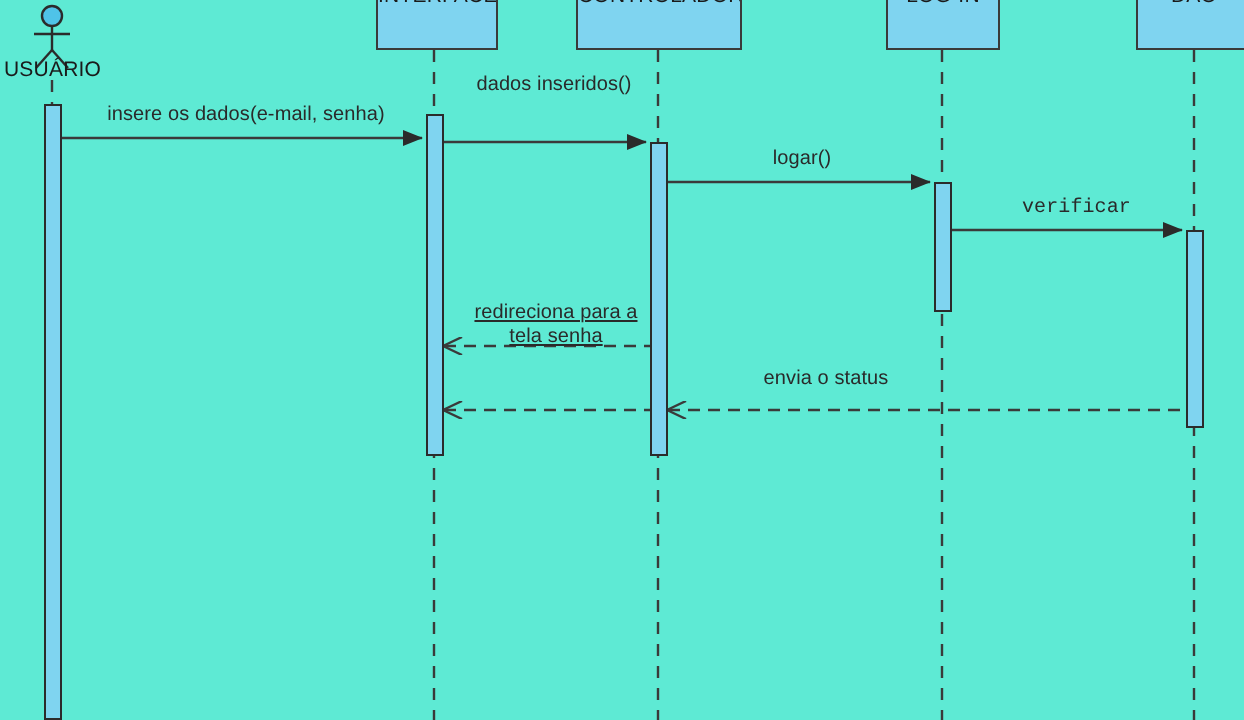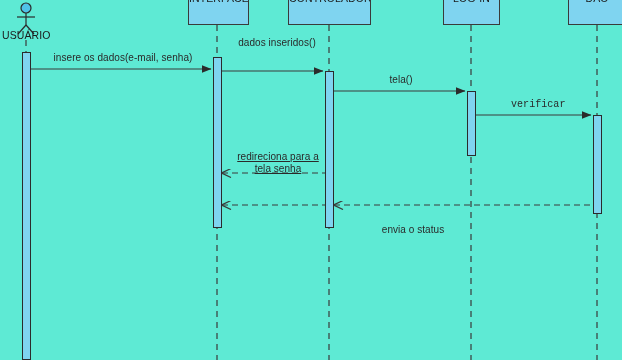--- a/index.html
+++ b/index.html
@@ -130,25 +130,25 @@
   <div class="activation" style="left:22px; top:52px; width:9px; height:308px;"></div>
   <div class="activation" style="left:213px; top:57px; width:9px; height:171px;"></div>
   <div class="activation" style="left:325px; top:71px; width:9px; height:157px;"></div>
   <div class="activation" style="left:467px; top:91px; width:9px; height:65px;"></div>
   <div class="activation" style="left:593px; top:115px; width:9px; height:99px;"></div>
 
   <div class="msg-label" style="left:43px; top:52px; width:160px;">insere os dados(e-mail, senha)</div>
 
   <div class="msg-label" style="left:232px; top:37px; width:90px;">dados inseridos()</div>
 
-  <div class="msg-label" style="left:379px; top:74px; width:44px;">tela()</div>
+  <div class="msg-label" style="left:379px; top:74px; width:44px;">logar()</div>
 
   <div class="msg-label" style="left:511px; top:99px; width:52px;font-family:Liberation Mono, monospace;">verificar</div>
 
   <div class="msg-label two-line" style="left:228px; top:151px; width:100px;text-decoration:underline;">
     <span>redireciona para a</span><br>
     <span>tela senha</span>
   </div>
 
-  <div class="msg-label" style="left:373px; top:184px; width:80px;margin-top:40px;">envia o status</div>
+  <div class="msg-label" style="left:373px; top:184px; width:80px;">envia o status</div>
 
 
 </div>
 
 </body></html>

